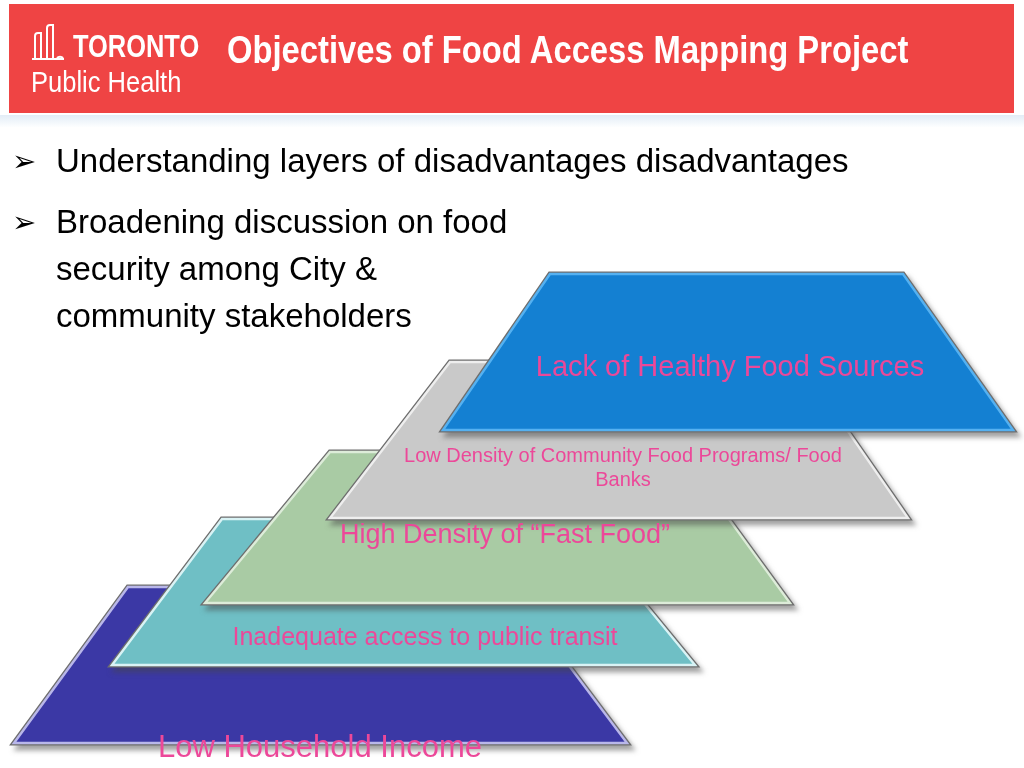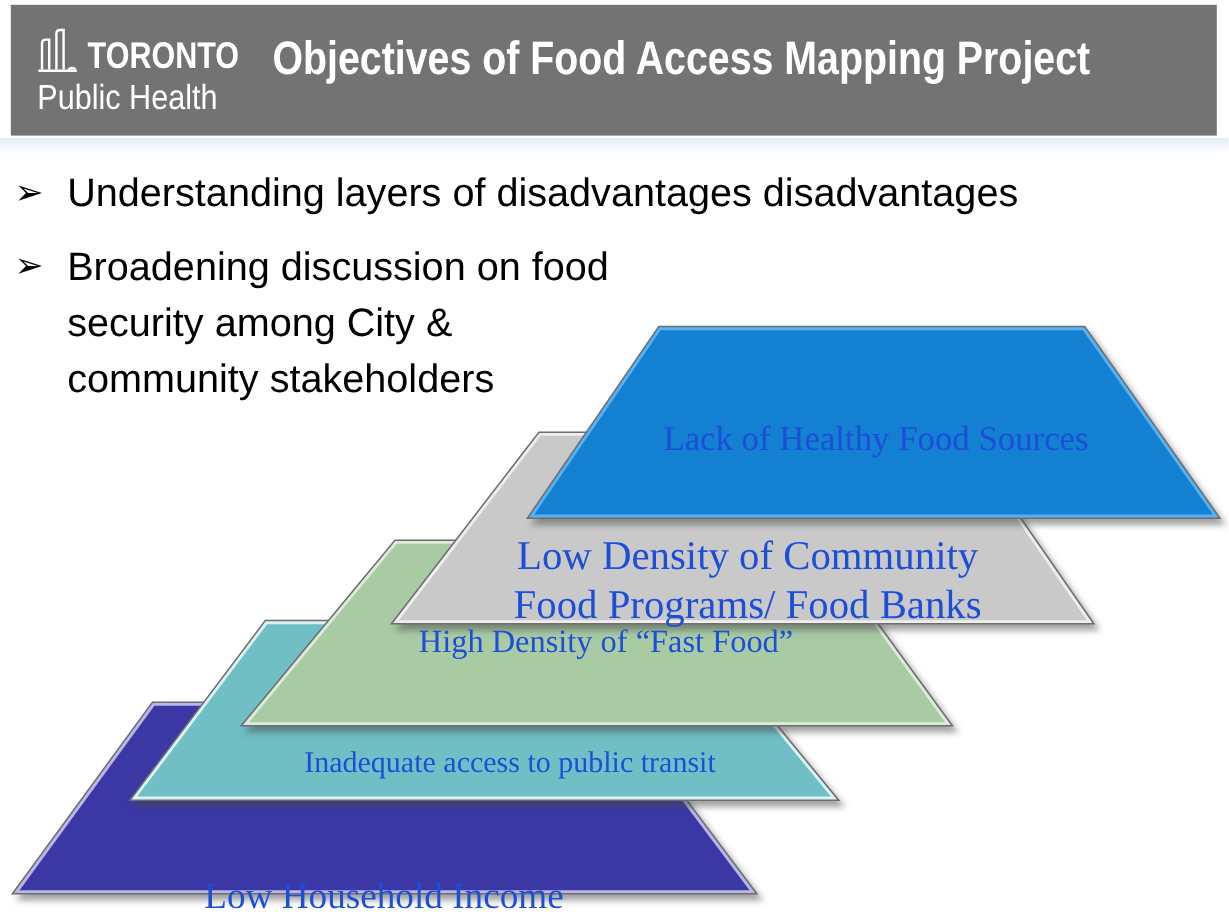--- a/index.html
+++ b/index.html
@@ -1,20 +1,20 @@
 <!DOCTYPE html>
 <html><head>
 <meta charset="utf-8">
 <style>
   html,body{margin:0;padding:0;background:#ffffff;}
   .slide{position:relative;width:1024px;height:768px;overflow:hidden;background:#ffffff;
          font-family:"Liberation Sans", sans-serif;}
 
   
-  .topbar{position:absolute;left:9px;top:4px;right:10px;height:109px;background:#737373;}
+  .topbar{position:absolute;left:9px;top:4px;right:10px;height:109px;background:#ef4444;}
   .logo{position:absolute;left:22px;top:18px;color:#ffffff;}
   .logo-row{display:flex;align-items:flex-end;}
   .logo-icon{width:34px;height:40px;margin-right:8px;}
   .logo-l1{font-size:31px;font-weight:bold;letter-spacing:0px;display:inline-block;
            transform:scaleX(.82);transform-origin:left bottom;line-height:1;}
   .logo-l2{font-size:29px;font-weight:normal;letter-spacing:0px;display:inline-block;
            transform:scaleX(.88);transform-origin:left top;line-height:1;margin-top:6px;}
   .title{position:absolute;left:218px;top:24px;margin:0;color:#ffffff;font-size:39px;
          font-weight:bold;white-space:nowrap;transform:scaleX(.84);transform-origin:left top;}
   .strip{position:absolute;left:0;top:115px;width:1024px;height:12px;
@@ -23,23 +23,23 @@
   
   .bullets{position:absolute;left:12px;top:138px;width:980px;list-style:none;margin:0;padding:0;
            color:#000000;font-size:33px;line-height:1.42;}
   .bullets li{display:flex;align-items:flex-start;margin-bottom:14px;}
   .marker{width:44px;flex:0 0 44px;font-size:29px;padding-top:3px;}
   .b2 .btext{max-width:468px;}
 
   
   .diagram{position:absolute;left:0;top:0;width:1024px;height:768px;}
   .layer{filter:drop-shadow(4px 5px 2.5px rgba(70,70,70,.5));}
-  .lbl{position:absolute;color:#1d4ed8;text-align:center;line-height:1.22;font-family:Liberation Serif, serif;}
+  .lbl{position:absolute;color:#ec4899;text-align:center;line-height:1.22;}
   .lbl-blue  {left:490px;top:349px;width:480px;font-size:29px;}
-  .lbl-gray  {left:398px;top:443px;width:450px;font-size:34px;}
+  .lbl-gray  {left:398px;top:443px;width:450px;font-size:20px;}
   .lbl-green {left:285px;top:518px;width:440px;font-size:27px;}
   .lbl-teal  {left:190px;top:621px;width:470px;font-size:25px;}
   .lbl-purple{left:120px;top:728px;width:400px;font-size:31px;}
 </style>
 </head>
 <body>
 
 <div class="slide">
 
   <header class="topbar">

